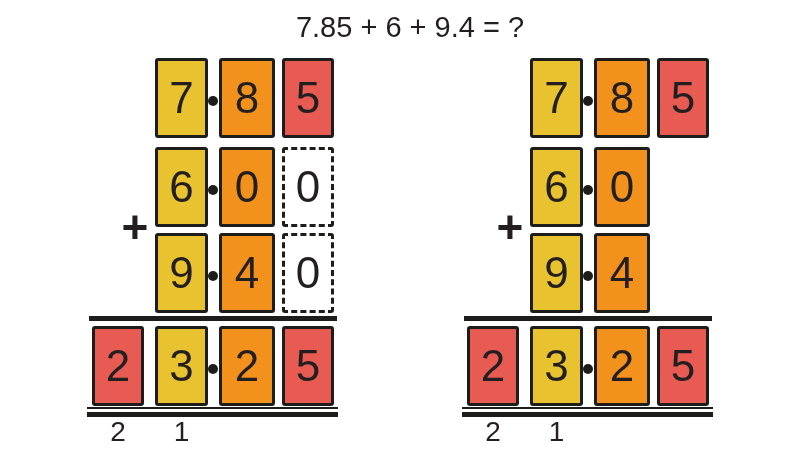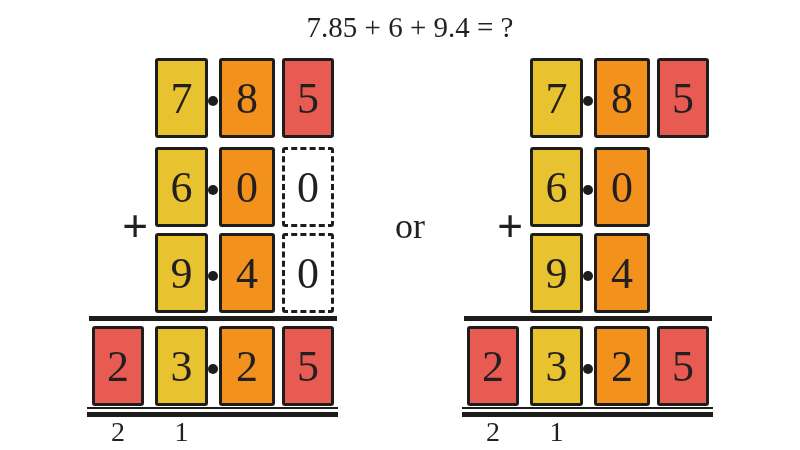--- a/index.html
+++ b/index.html
@@ -1,17 +1,17 @@
 <!DOCTYPE html>
 <html><head>
 <meta charset="utf-8">
 <style>
   html,body{margin:0;padding:0;background:#ffffff;}
   .stage{position:relative;width:800px;height:450px;background:#ffffff;
-         font-family:Liberation Serif, serif;color:#231f20;overflow:hidden;}
+         font-family:Liberation Sans, sans-serif;color:#231f20;overflow:hidden;}
   .title{position:absolute;top:11px;left:20px;width:780px;text-align:center;font-size:29px;}
   .or{position:absolute;top:205px;left:383px;width:54px;text-align:center;font-size:36px;}
   .method{position:absolute;top:0;left:0;width:425px;height:450px;}
   .method.right{left:375px;}
   .tile{position:absolute;height:80px;box-sizing:border-box;border:3px solid #1d1d1b;
         border-radius:3px;display:flex;align-items:center;justify-content:center;
         font-size:44px;background:#ffffff;}
   .dashed{border-style:dashed;}
   .c0{left:92px;width:52px;}
   .c1{left:155px;width:53px;}
@@ -61,21 +61,20 @@
     <div class="tile c2 rs" style="background: rgb(242, 146, 29);">2</div>
     <div class="tile c3 rs" style="background: rgb(232, 91, 82);">5</div>
 
     <div class="rule rule2a"></div>
     <div class="rule rule2b"></div>
 
     <div class="carry c0">2</div>
     <div class="carry c1">1</div>
   </div>
 
-  <div class="or">or</div>
 
   <div class="method right">
 
     <div class="tile c1 r1" style="background: rgb(233, 194, 47);">7</div>
     <div class="dot d1"></div>
     <div class="tile c2 r1" style="background: rgb(242, 146, 29);">8</div>
     <div class="tile c3 r1" style="background: rgb(232, 91, 82);">5</div>
 
     <div class="tile c1 r2" style="background: rgb(233, 194, 47);">6</div>
     <div class="dot d2"></div>

